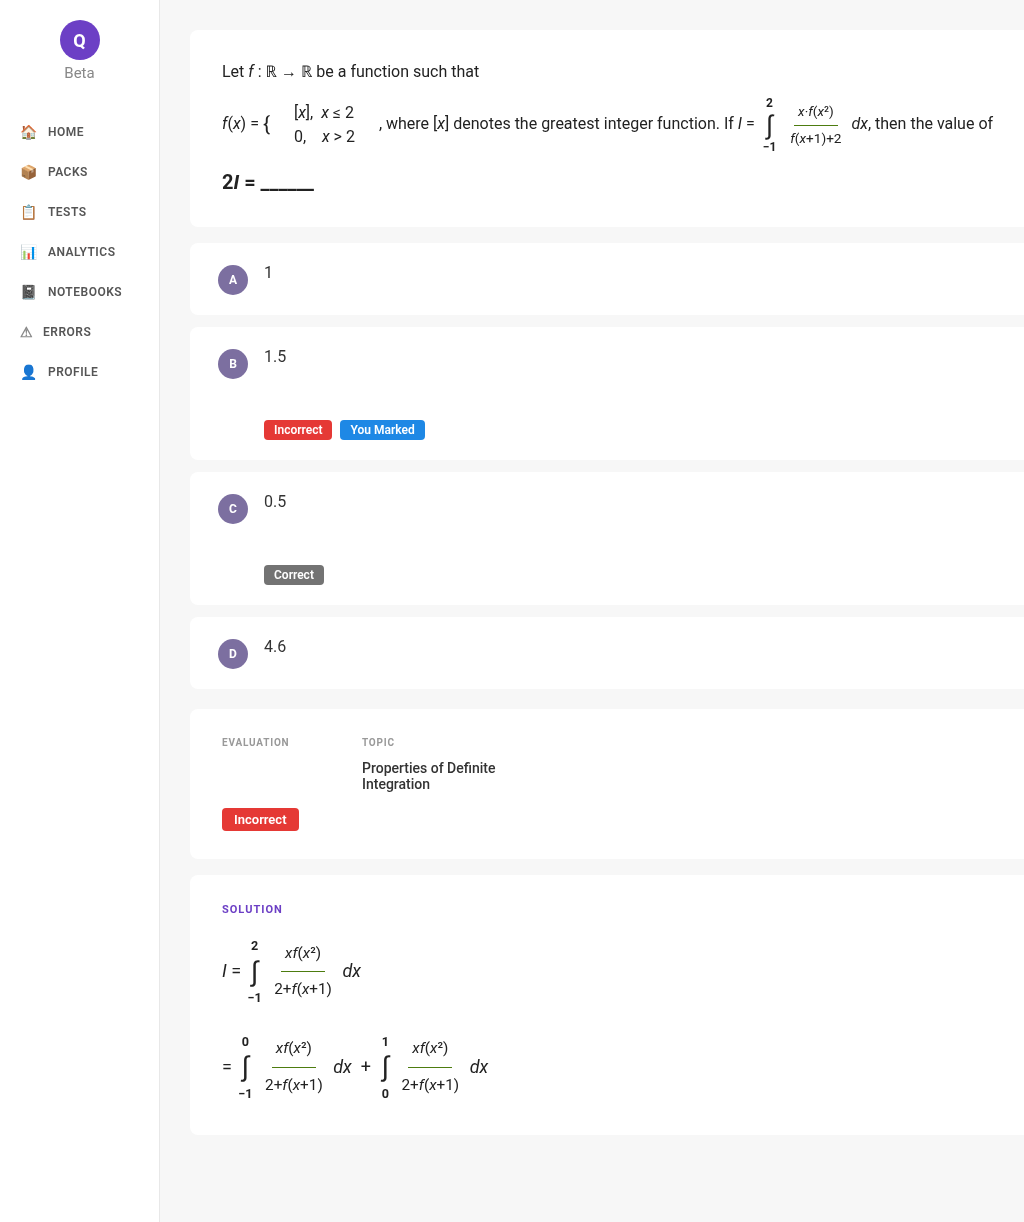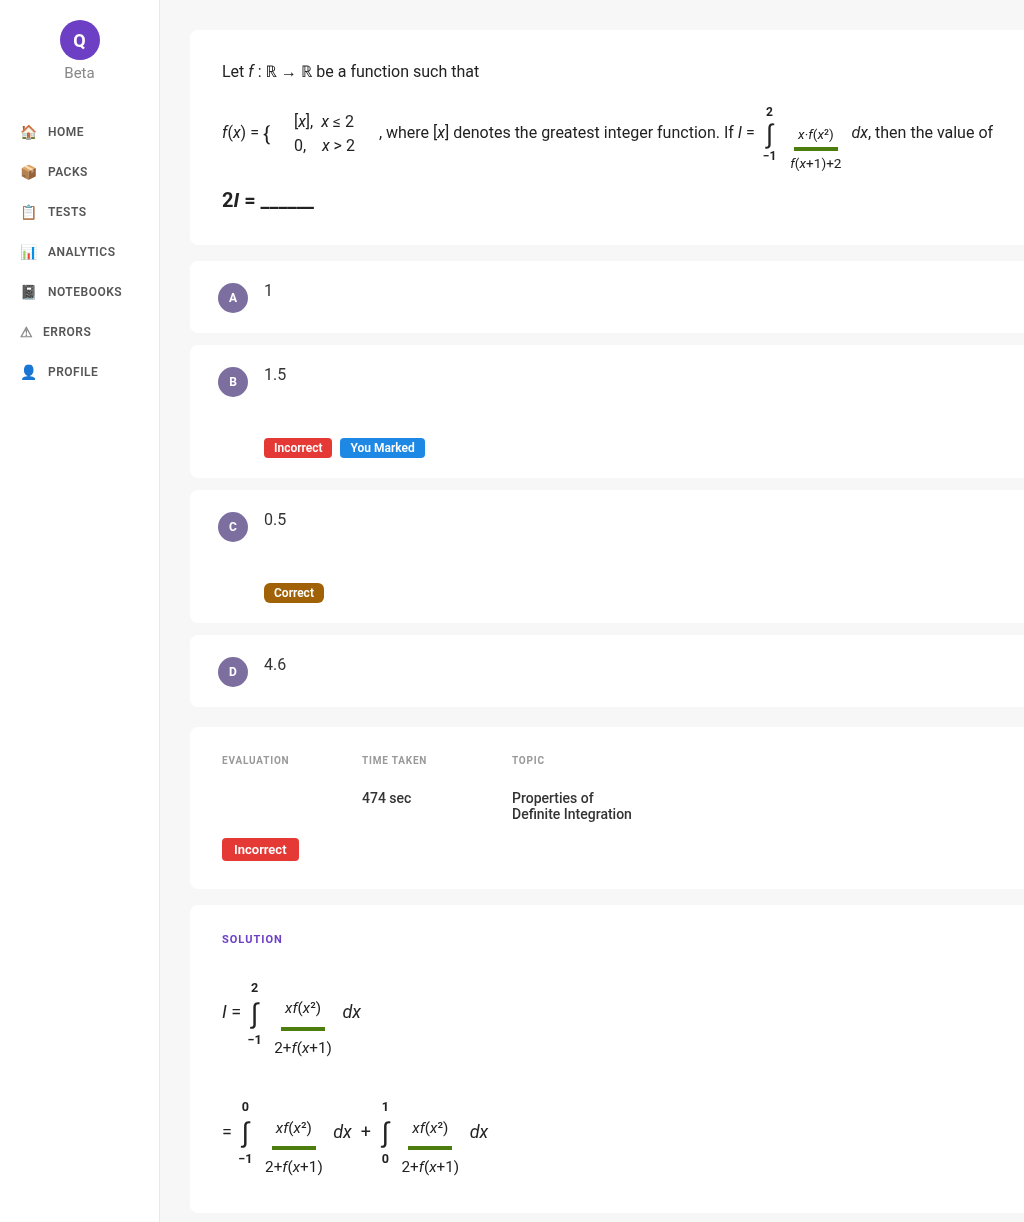--- a/index.html
+++ b/index.html
@@ -133,39 +133,39 @@
     .tag {
       padding: 3px 10px;
       border-radius: 4px;
       font-size: 12px;
       font-weight: 600;
       color: white;
       margin-top: 48px;
     }
     .tag-incorrect { background: #e53935; }
     .tag-you-marked { background: #1e88e5; }
-    .tag-correct { background: #a16207; border-radius: 6px; }
+    .tag-correct { background: #737373; }
 
     
     .eval-section {
       background: #fff;
       border-radius: 8px;
       padding: 28px 32px;
       margin-bottom: 16px;
       margin-top: 20px;
     }
     .eval-grid {
       display: grid;
       grid-template-columns: 140px 150px 130px 120px 160px 200px;
       gap: 0;
     }
     .eval-col {
       display: flex;
       flex-direction: column;
-      gap: 24px;
+      gap: 12px;
     }
     .eval-label {
       font-size: 10px;
       font-weight: 700;
       color: #999;
       letter-spacing: 0.8px;
       text-transform: uppercase;
     }
     .eval-value {
       font-size: 14px;
@@ -196,24 +196,23 @@
 
     
     .fraction {
       display: inline-flex;
       flex-direction: column;
       align-items: center;
       vertical-align: middle;
       margin: 0 2px;
     }
     .fraction .num {
-      border-bottom: 4px solid #4d7c0f;
+      border-bottom: 1px solid #4d7c0f;
       padding: 0 4px 1px;
       font-size: 0.85em;
-      margin-top: 30px;
     }
     .fraction .den {
       padding: 1px 4px 0;
       font-size: 0.85em;
     }
   </style>
 </head>
 <body>
 
 <nav class="sidebar">
@@ -319,24 +318,20 @@
     <div class="option-content">
       <span class="option-value">4.6</span>
     </div>
   </div>
 
   <div class="eval-section">
     <div class="eval-grid">
       <div class="eval-col">
         <span class="eval-label">EVALUATION</span>
         <span class="tag tag-incorrect" style="width:fit-content; font-size:13px; padding:4px 12px;">Incorrect</span>
-      </div>
-      <div class="eval-col">
-        <span class="eval-label">TIME TAKEN</span>
-        <span class="eval-value">474 sec</span>
       </div>
       <div class="eval-col">
         <span class="eval-label">TOPIC</span>
         <span class="eval-value">Properties of Definite Integration</span>
       </div>
     </div>
   </div>
 
   <div class="solution-section">
     <div class="solution-label">SOLUTION</div>

